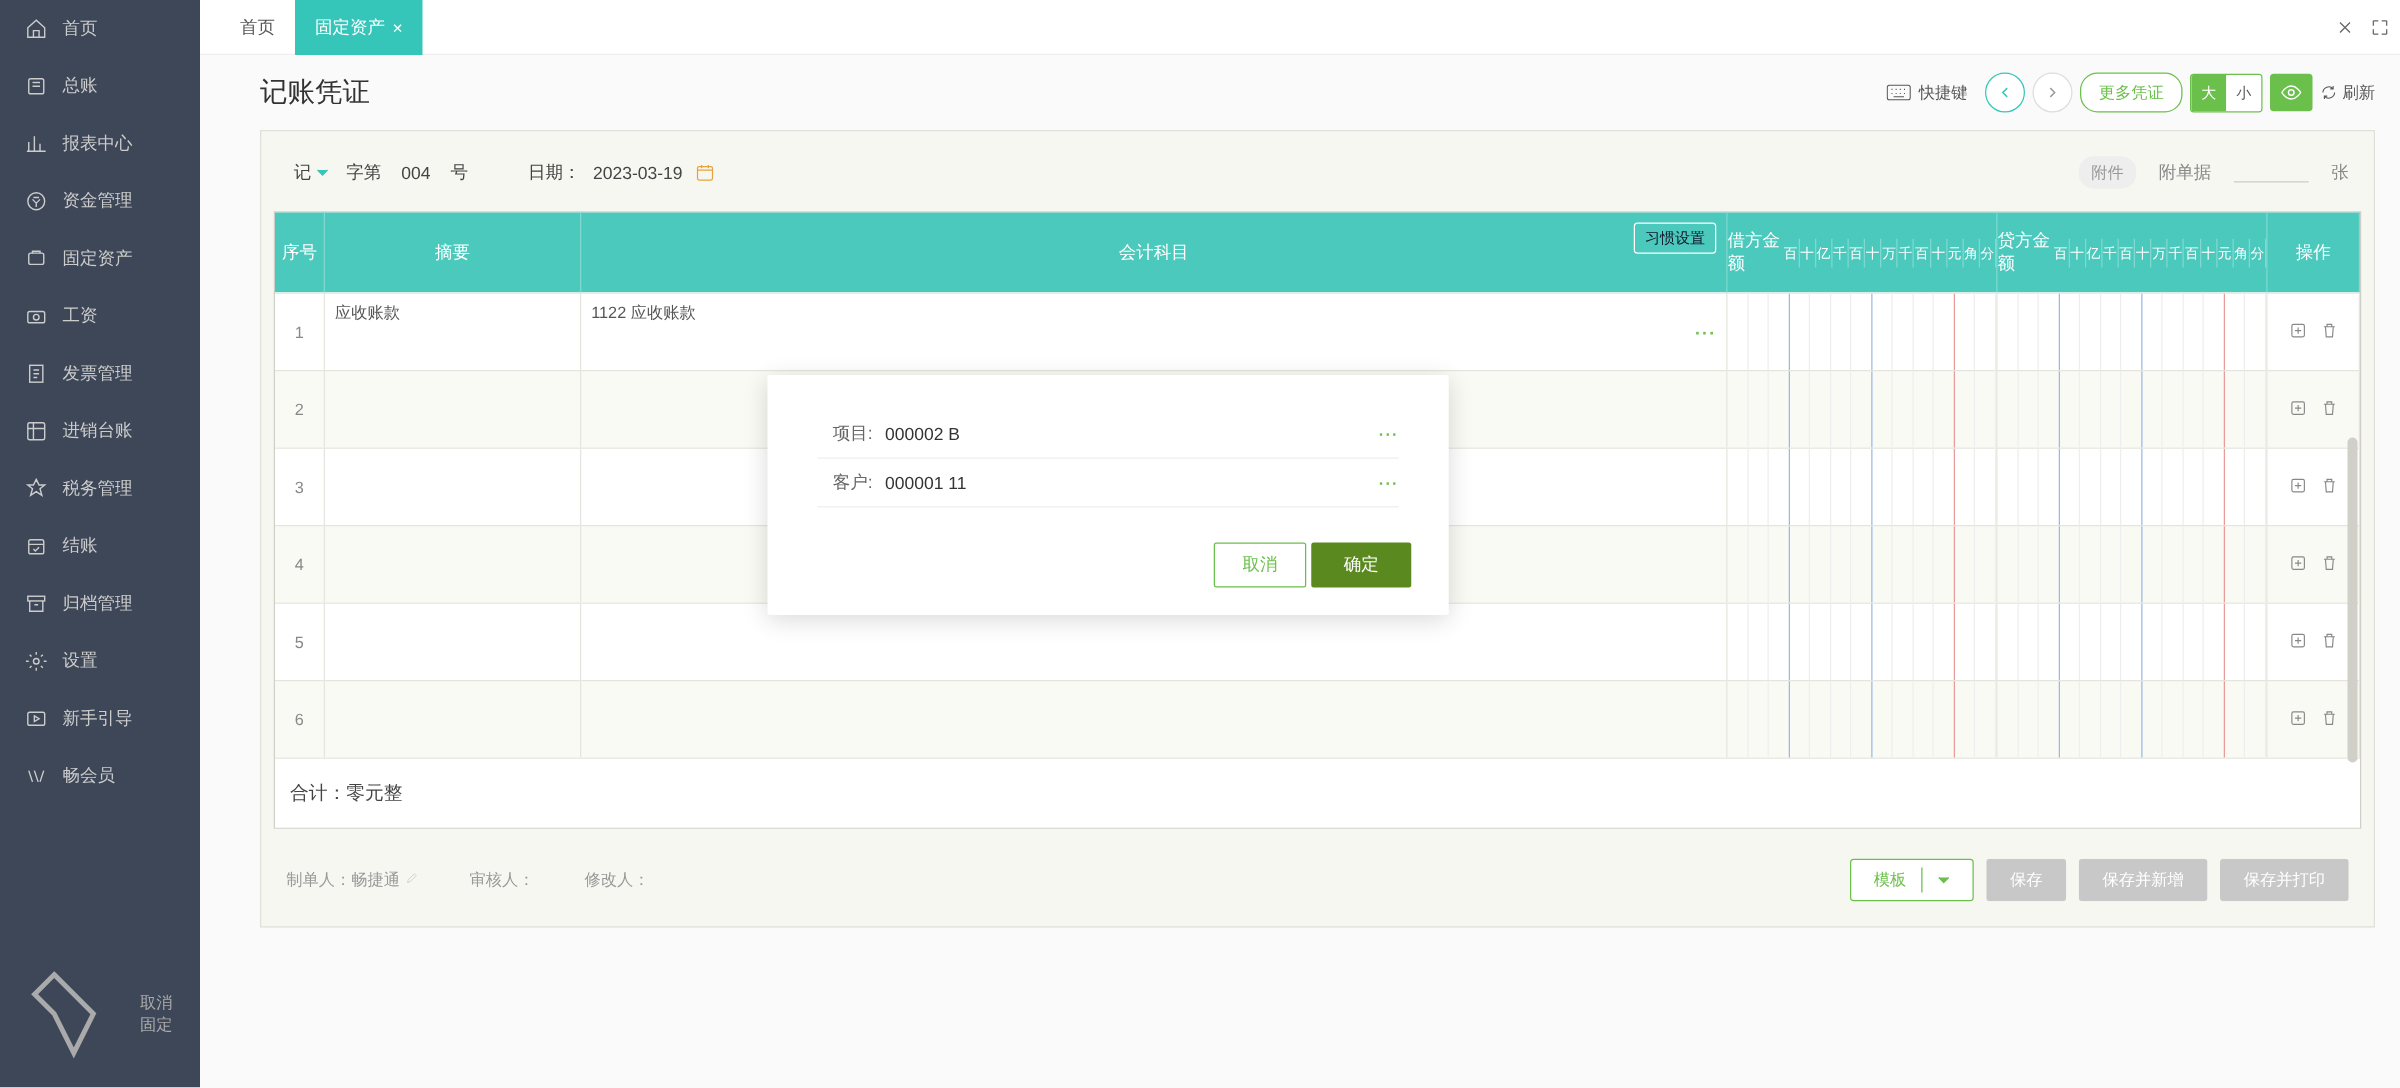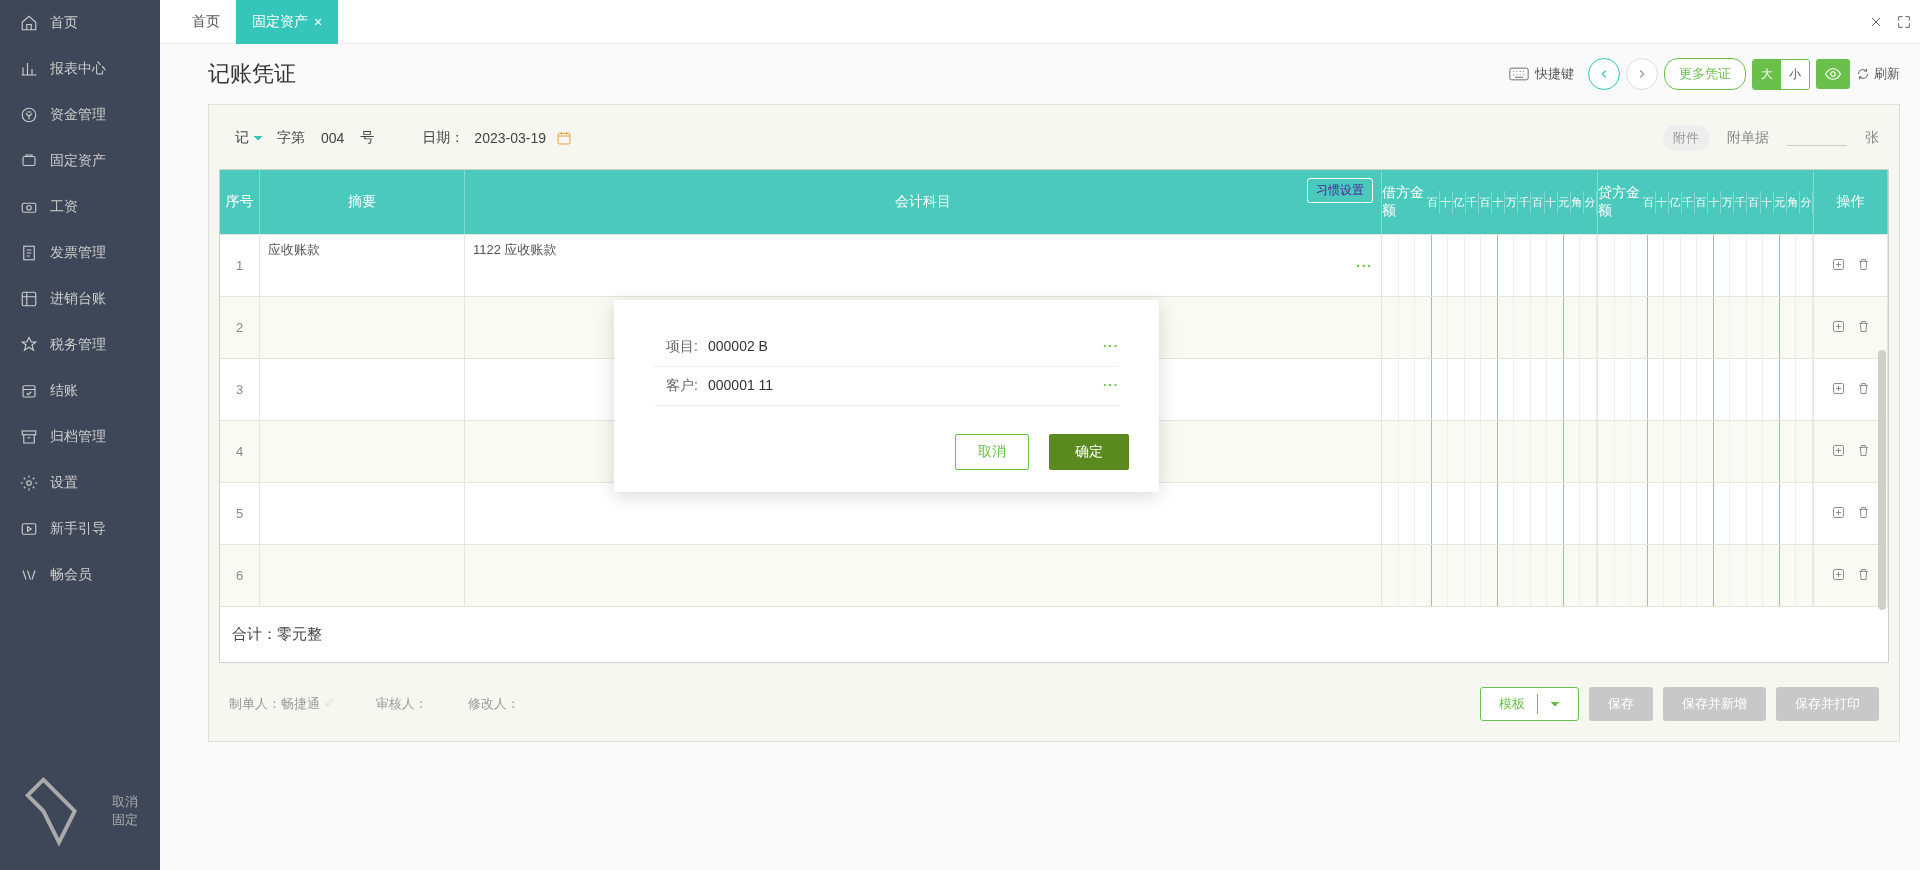--- a/index.html
+++ b/index.html
@@ -54,21 +54,21 @@
 .col-summary { width:205px; }
 .col-account { flex:1; position:relative; }
 .col-debit { width:216px; }
 .col-credit { width:216px; }
 .col-ops { width:74px; }
 .vth .cell { border-right:1px solid #7fd9d0; display:flex; align-items:center; justify-content:center; padding:10px 4px; }
 .vth .two-row { flex-direction:row; }
 .vth .two-row .top { padding:6px 0; }
 .digit-head { display:flex; width:100%; }
 .digit-head span { flex:1; text-align:center; font-size:11px; padding:4px 0; border-right:1px solid #7fd9d0; }
-.habit-btn { position:absolute; right:8px; top:8px; border:1px solid #fff; background:transparent; color:#4c1d95; padding:3px 8px; border-radius:3px; font-size:12px; cursor:pointer; }
+.habit-btn { position:absolute; right:8px; top:8px; border:1px solid #fff; background:transparent; color:#0f172a; padding:3px 8px; border-radius:3px; font-size:12px; cursor:pointer; }
 .vtr { display:flex; border-top:1px solid #e5e5dd; min-height:62px; background:#fff; }
 .vtr:nth-child(even){ background:#fafaf5; }
 .vtr .cell { border-right:1px solid #e5e5dd; display:flex; align-items:center; padding:6px 8px; font-size:13px; color:#555; }
 .vtr .col-seq { justify-content:center; color:#888; }
 .vtr .col-summary { align-items:flex-start; }
 .vtr .col-account { align-items:flex-start; position:relative; }
 .acct-more { position:absolute; right:8px; top:50%; transform:translateY(-50%); color:#6bc04b; cursor:pointer; font-weight:bold; letter-spacing:1px; font-size:14px;}
 .digit-cells { display:flex; width:100%; height:100%; }
 .digit-cells span { flex:1; border-right:1px solid #eee; }
 .digit-cells span.blue { border-right-color:#9bb8e8; }
@@ -79,43 +79,52 @@
 .voucher-footer { display:flex; align-items:center; justify-content:space-between; padding:24px 10px 0 10px; font-size:13px; color:#999; }
 .vf-left { display:flex; gap:40px; }
 .vf-left .edit svg { width:12px; height:12px; stroke:#bbb; fill:none; }
 .vf-right { display:flex; gap:10px; }
 .btn { height:34px; padding:0 18px; border-radius:3px; font-size:13px; cursor:pointer; display:flex; align-items:center; border:1px solid transparent; }
 .btn-template { border:1px solid #6bc04b; color:#6bc04b; background:#fff; gap:12px; }
 .btn-template .divider { width:1px; height:20px; background:#6bc04b; }
 .btn-template svg { width:10px; height:10px; stroke:#6bc04b; fill:#6bc04b; }
 .btn-disabled { background:#c8c8c8; color:#fff; }
 .popup { position:absolute; left:454px; top:300px; width:545px; background:#fff; box-shadow:0 4px 20px rgba(0,0,0,.15); border-radius:2px; padding:28px 30px 22px 30px; z-index:10; }
-.popup-field { display:flex; gap:10px; padding:10px 0; border-bottom:1px solid #eee; margin-left:10px; margin-right:10px;}
+.popup-field { display:flex; align-items:center; gap:10px; padding:10px 0; border-bottom:1px solid #eee; margin-left:10px; margin-right:10px;}
 .popup-field label { width:44px; text-align:right; color:#666; font-size:14px; }
 .popup-field .val { flex:1; color:#333; font-size:14px; }
 .popup-field .more { color:#6bc04b; cursor:pointer; font-weight:bold; letter-spacing:1px;}
-.popup-actions { display:flex; justify-content:flex-end; gap:20px; margin-top:28px; }
+.popup-actions { display:flex; justify-content:flex-end; gap:4px; margin-top:28px; }
 .btn-cancel { border:1px solid #6bc04b; color:#6bc04b; background:#fff; padding:8px 22px; border-radius:2px; cursor:pointer; font-size:14px;}
 .btn-ok { background:#5a8a1f; color:#fff; padding:8px 26px; border-radius:2px; cursor:pointer; border:none; font-size:14px;}
 .scrollbar-fake { position:absolute; right:2px; top:180px; width:8px; height:260px; background:#d0d0c8; border-radius:4px; }
 </style>
 </head>
 <body>
 
 <div class="app">
   <div class="sidebar">
     <div id="sidebar-items">
         <div class="sidebar-item">
           <span class="sidebar-icon">
             <svg viewBox="0 0 24 24">
               <path d="M3 11l9-8 9 8v10H3z"></path>
               <path d="M9 21v-7h6v7"></path>
             </svg>
           </span>
           <span class="sidebar-label">首页</span>
+        </div>
+        <div class="sidebar-item">
+          <span class="sidebar-icon">
+            <svg viewBox="0 0 24 24">
+              <rect x="4" y="4" width="16" height="16" rx="2"></rect>
+              <path d="M8 8h8M8 12h8"></path>
+            </svg>
+          </span>
+          <span class="sidebar-label">总账</span>
         </div>
         <div class="sidebar-item">
           <span class="sidebar-icon">
             <svg viewBox="0 0 24 24">
               <path d="M4 20V10M10 20V4M16 20v-8M22 20H2"></path>
             </svg>
           </span>
           <span class="sidebar-label">报表中心</span>
         </div>
         <div class="sidebar-item">

